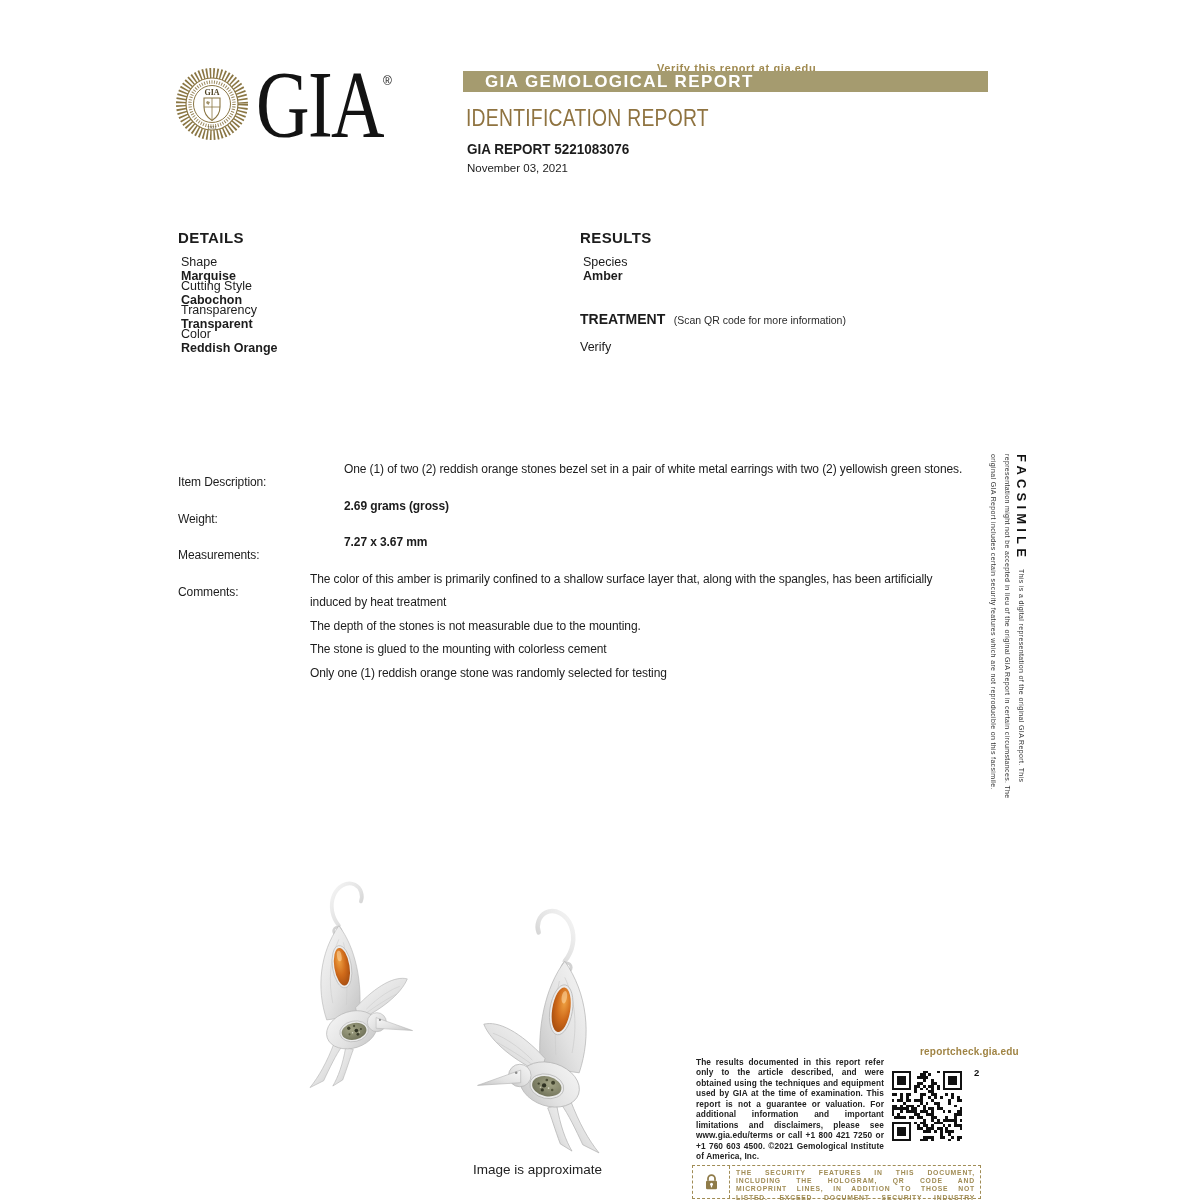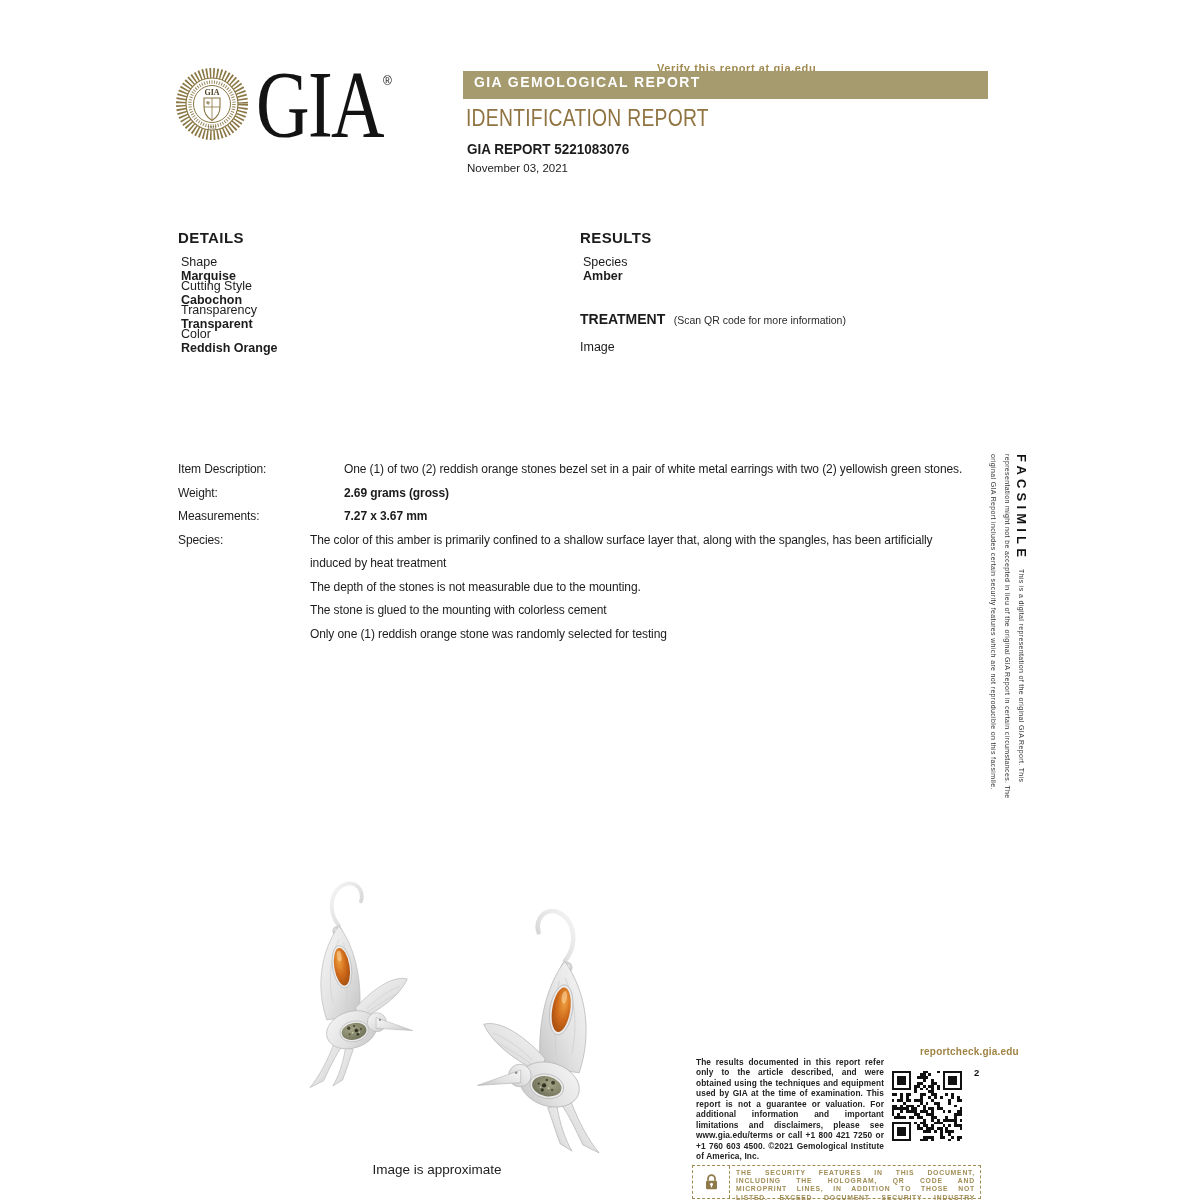--- a/index.html
+++ b/index.html
@@ -7,23 +7,23 @@
         font-family:"Liberation Sans", sans-serif;color:#1c1c1c;}
 
   
   .verify{position:absolute;left:657px;top:62px;font-size:11px;font-weight:700;
           color:#a08a50;letter-spacing:.6px;text-decoration:none;}
   .seal{position:absolute;left:174px;top:66px;width:76px;height:76px;}
   .logo-text{position:absolute;left:256px;top:58px;font-family:"Liberation Serif",serif;
              font-size:95px;line-height:95px;color:#131313;transform:scaleX(.78);
              transform-origin:left top;letter-spacing:-2px;}
   .logo-reg{position:absolute;left:383px;top:74px;font-size:12px;color:#131313;}
-  .banner{position:absolute;left:463px;top:71px;width:525px;height:28px;background:#a59b6f;
-          color:#fff;font-size:14px;font-weight:700;letter-spacing:1.4px;line-height:22px;
-          padding-left:11px;box-sizing:border-box;}
+  .banner{position:absolute;left:463px;top:71px;width:525px;height:21px;background:#a59b6f;
+          color:#fff;font-size:17px;font-weight:700;letter-spacing:1.4px;line-height:22px;
+          padding-left:22px;box-sizing:border-box;}
   .title{position:absolute;left:466px;top:105px;font-size:23px;color:#8f7340;
          transform:scaleX(.84);transform-origin:left top;font-weight:500;letter-spacing:.3px;}
   .report-num{position:absolute;left:467px;top:140px;font-size:15px;font-weight:700;
               transform:scaleX(.9);transform-origin:left top;}
   .date{position:absolute;left:467px;top:162px;font-size:11.5px;}
 
   
   .col{position:absolute;top:190px;margin-top:39px;}
   .col-details{left:178px;width:384px;}
   .col-results{left:580px;width:382px;}
@@ -36,34 +36,34 @@
   .krow .val{white-space:nowrap;font-weight:700;}
   .treatment{margin-top:31px;}
   .treat-head{font-size:14px;font-weight:700;display:inline;}
   .treat-note{font-size:10.5px;color:#2a2a2a;display:inline;margin-left:4px;}
   .treat-val{font-size:12.5px;margin-top:12px;}
 
   
   .item-block{position:absolute;left:178px;top:458px;width:790px;font-size:12px;
               letter-spacing:-.1px;line-height:23.5px;}
   .irow{display:flex;align-items:flex-start;}
-  .irow .ilab{width:132px;flex:none;}
+  .irow .ilab{width:132px;flex:none;margin-top:13px;}
   .irow .ival{width:648px;margin-left:34px;}
   .ival.bold{font-weight:700;}
   .cmt{width:648px;}
 
   
   .facsimile{position:absolute;left:986px;top:454px;height:354px;writing-mode:vertical-rl;
              line-height:14px;color:#333;}
   .fac-title{font-size:13px;font-weight:700;letter-spacing:4.2px;color:#111;}
   .fac-body{font-size:7px;letter-spacing:.35px;margin-top:8px;}
 
   
   .earrings{position:absolute;left:272px;top:872px;width:330px;height:290px;}
-  .caption{position:absolute;left:272px;top:1162px;width:330px;text-align:center;
+  .caption{position:absolute;left:272px;top:1162px;width:330px;text-align:right;
            font-size:13.5px;color:#222;}
 
   
   .disclaimer{position:absolute;left:696px;top:1057px;width:188px;font-size:8.3px;
               font-weight:700;line-height:10.45px;letter-spacing:.1px;color:#222;
               text-align:justify;}
   .qr-label{position:absolute;left:884px;top:1046px;width:84px;text-align:center;
             font-size:10px;font-weight:700;color:#a08444;letter-spacing:.2px;padding-left:36px;}
   .qr-box{position:absolute;left:886px;top:1064px;width:82px;height:84px;}
   .qr-page{position:absolute;left:974px;top:1067px;font-size:9.5px;font-weight:700;color:#111;}
@@ -137,39 +137,39 @@
 
         <div class="krow">
           <span class="lab">Species</span>
           <span class="dots"></span>
           <span class="val">Amber</span>
         </div>
       </div>
     <div class="treatment">
       <span class="treat-head">TREATMENT</span>
       <span class="treat-note">(Scan QR code for more information)</span>
-      <div class="treat-val">Image</div>
+      <div class="treat-val">Verify</div>
     </div>
   </div>
 
   <div class="item-block">
     <div class="irow">
       <div class="ilab">Item Description:</div>
       <div class="ival">One (1) of two (2) reddish orange stones bezel set in a pair of white metal earrings with two (2) yellowish green stones.</div>
     </div>
     <div class="irow">
       <div class="ilab">Weight:</div>
       <div class="ival bold">2.69 grams (gross)</div>
     </div>
     <div class="irow">
       <div class="ilab">Measurements:</div>
       <div class="ival bold">7.27 x 3.67 mm</div>
     </div>
     <div class="irow">
-      <div class="ilab">Species:</div>
+      <div class="ilab">Comments:</div>
       <div>
 
           <div class="cmt">The color of this amber is primarily confined to a shallow surface layer that, along with the spangles, has been artificially induced by heat treatment</div>
 
           <div class="cmt">The depth of the stones is not measurable due to the mounting.</div>
 
           <div class="cmt">The stone is glued to the mounting with colorless cement</div>
 
           <div class="cmt">Only one (1) reddish orange stone was randomly selected for testing</div>
         </div>

